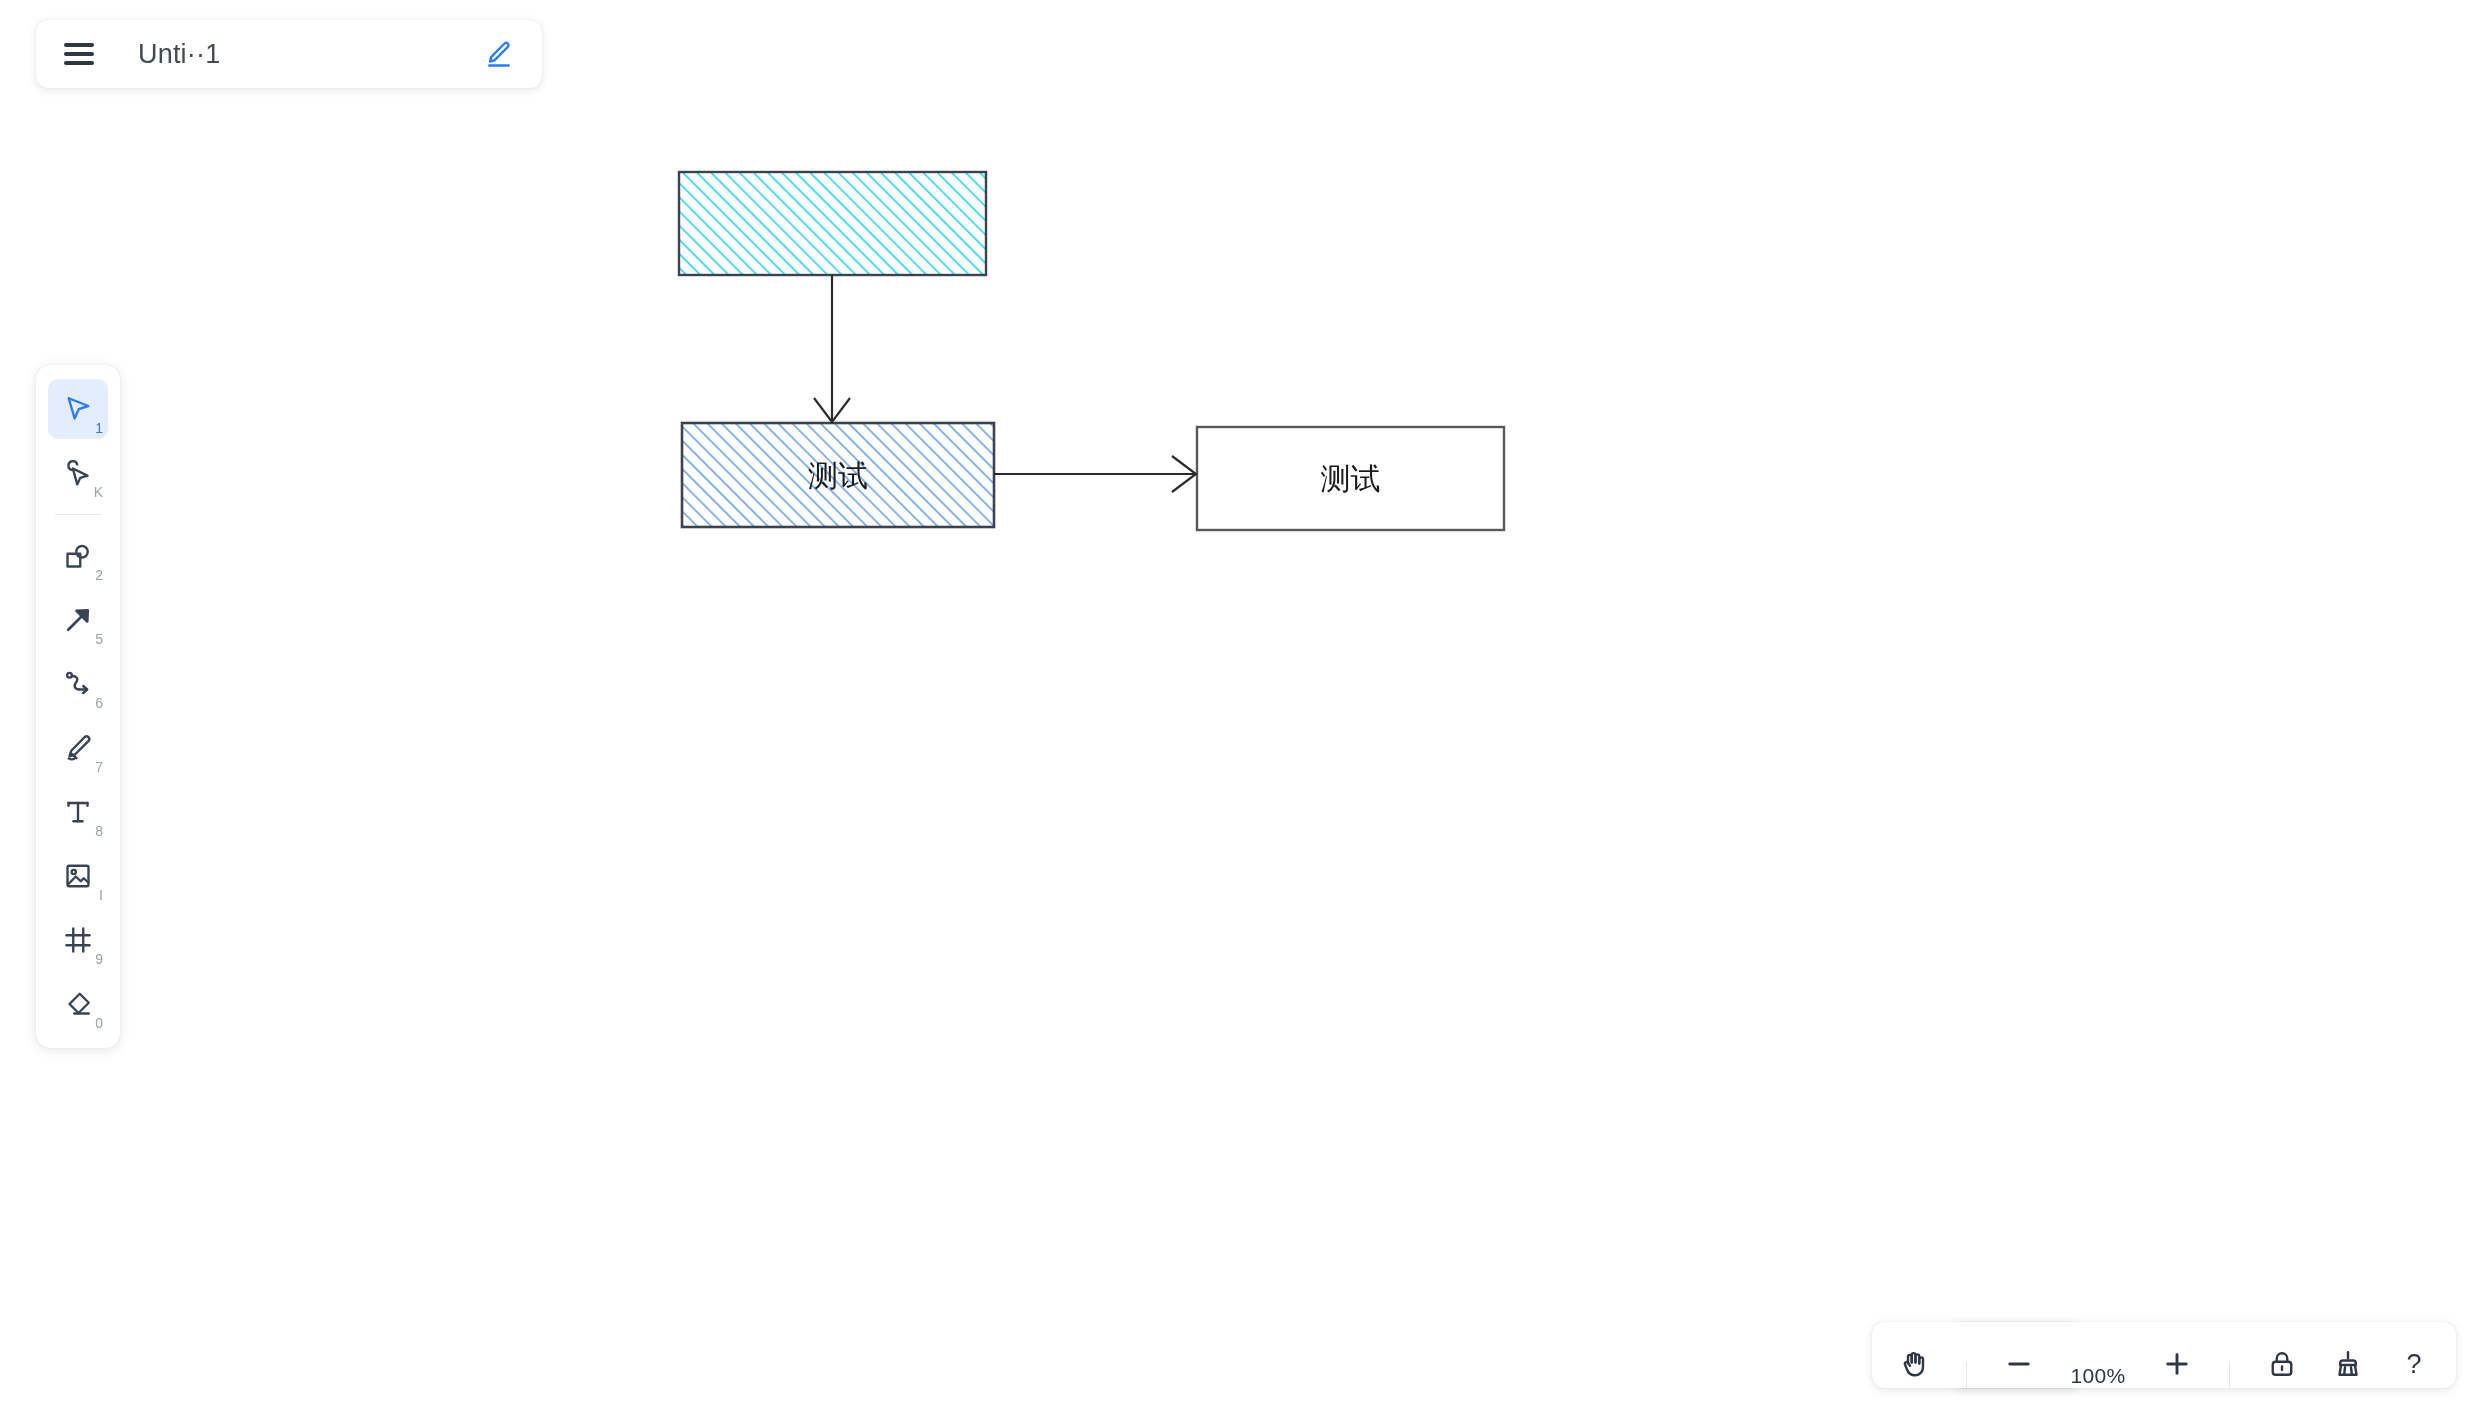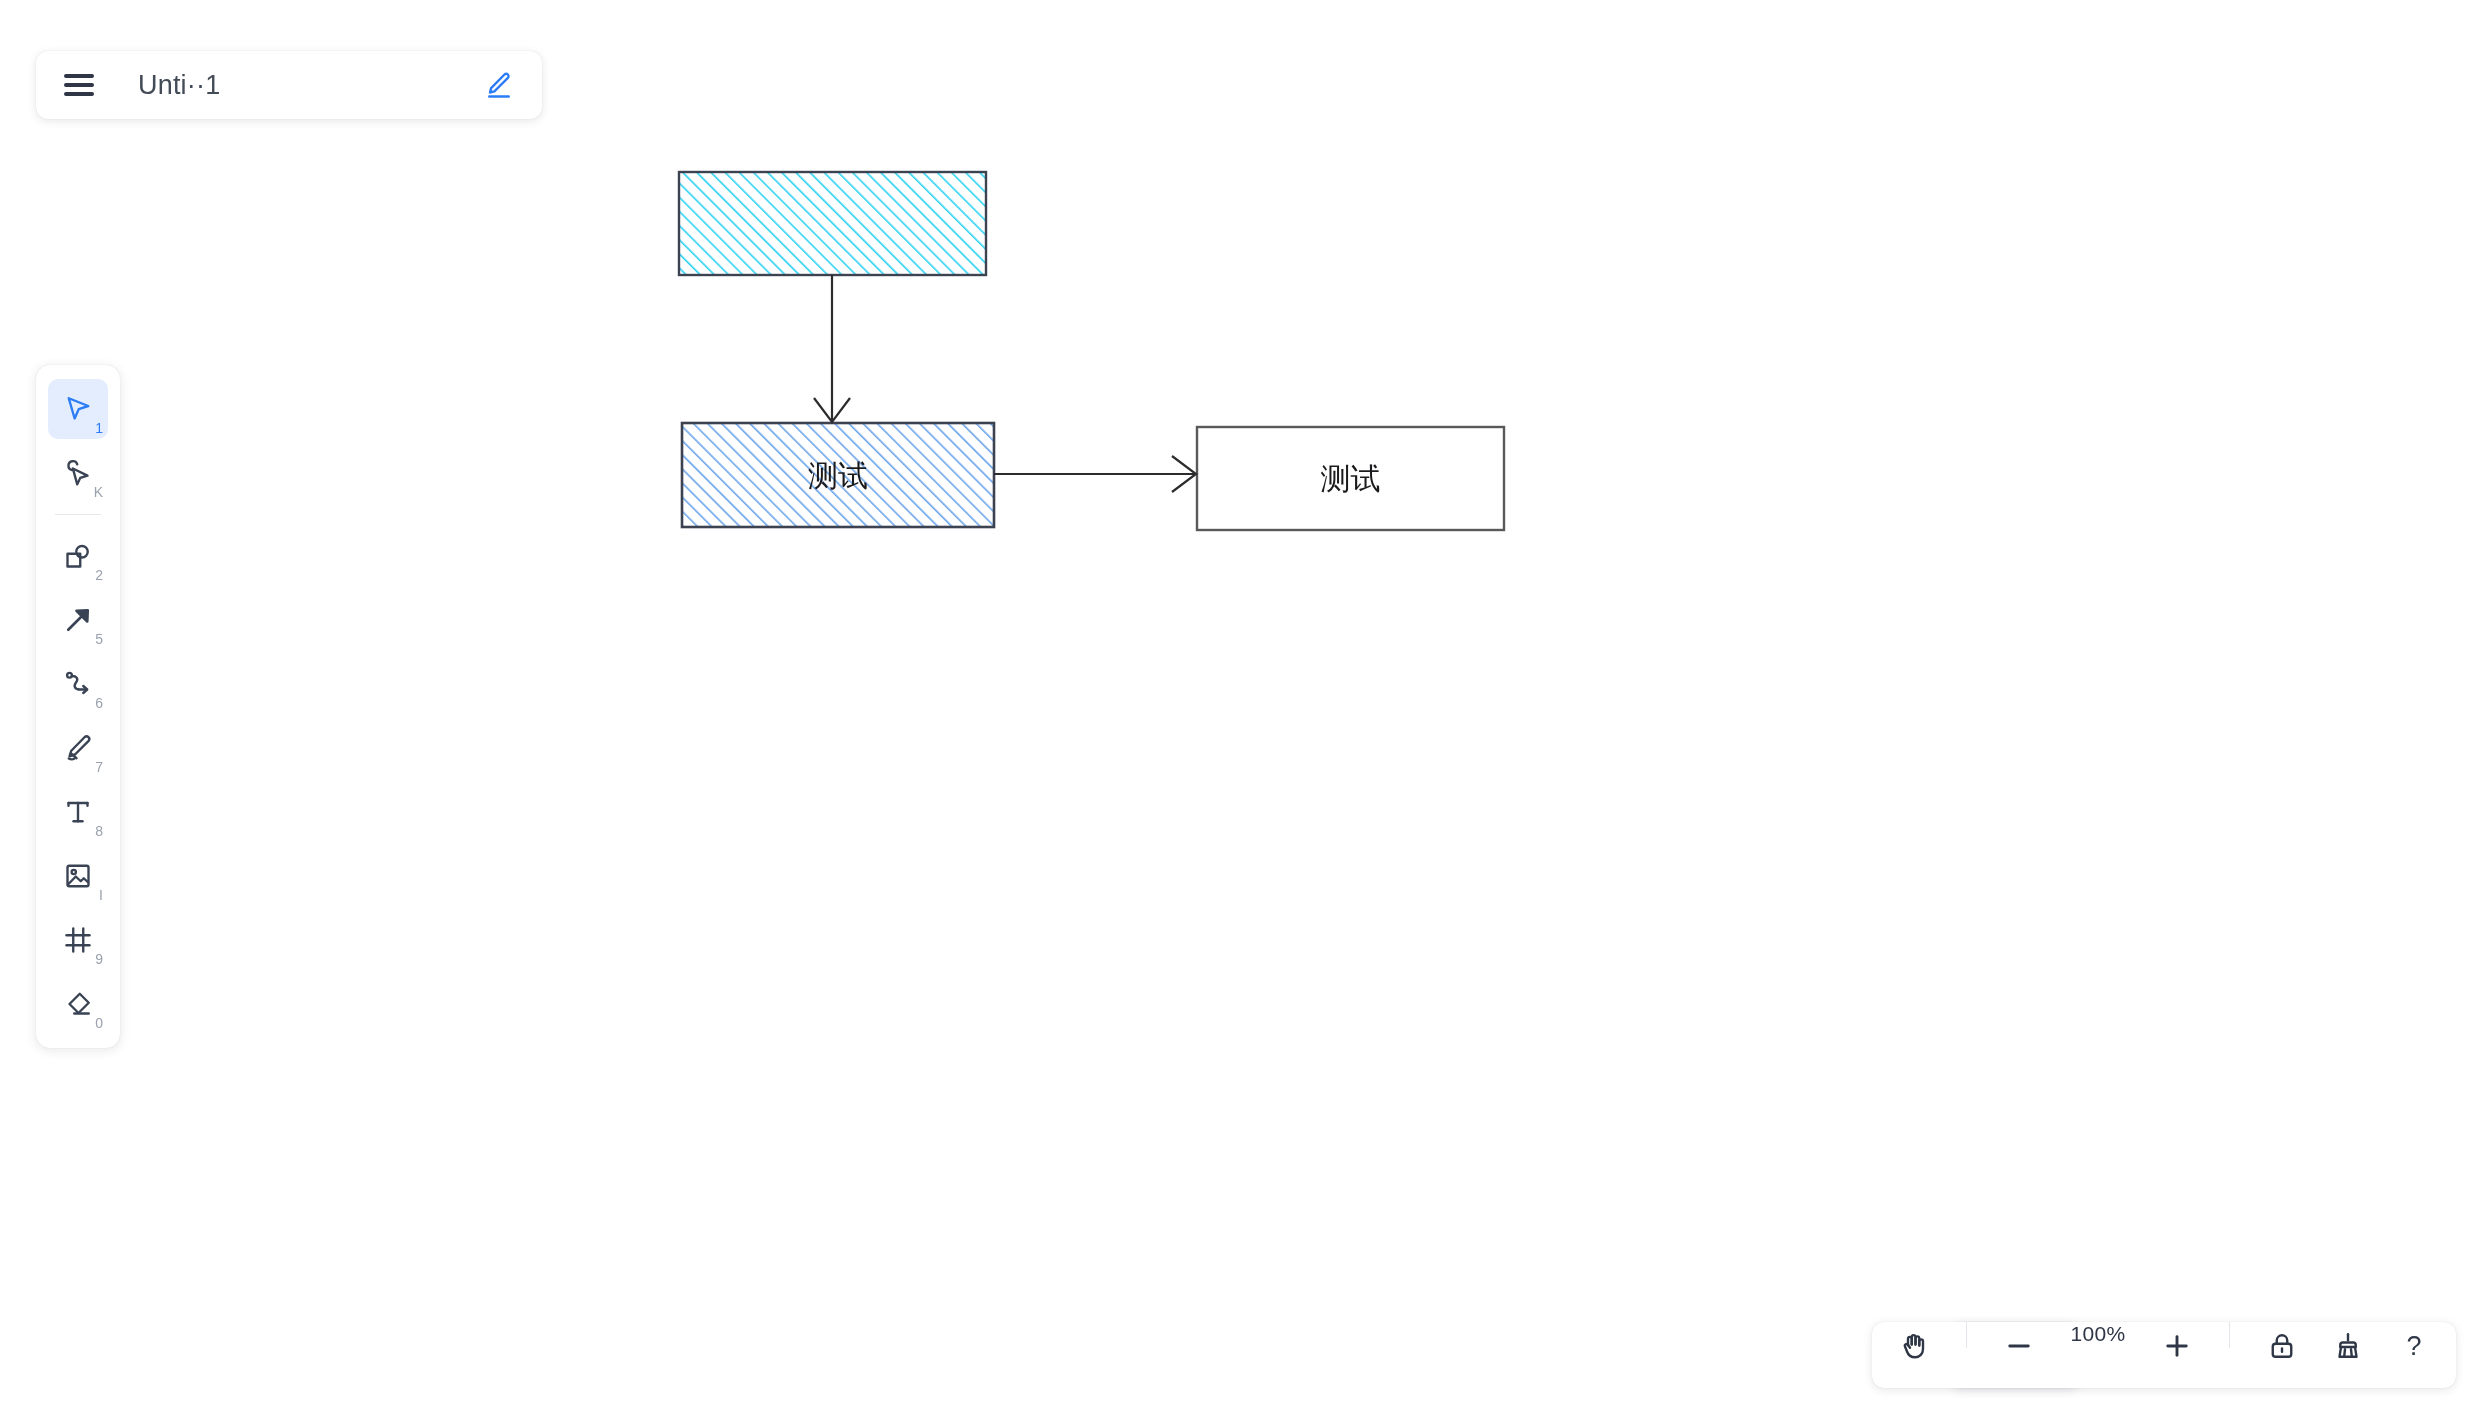--- a/index.html
+++ b/index.html
@@ -24,21 +24,21 @@
     inset: 0;
     background: #ffffff;
     text-decoration: underline;
   }
   #canvas-svg { position: absolute; left: 0; top: 0; }
 
   
   #topbar {
     position: absolute;
     left: 36px;
-    top: 51px;
+    top: 20px;
     width: 506px;
     height: 68px;
     background: #ffffff;
     border-radius: 12px;
     box-shadow: 0 2px 10px rgba(16,24,40,.10), 0 0 1px rgba(16,24,40,.16);
     display: flex;
     align-items: center;
     padding: 0 24px 0 28px;
     gap: 22px;
   }
@@ -120,21 +120,21 @@
     gap: 6px;
   }
   #zoom-bar {
     position: absolute;
     right: 36px;
     bottom: 27px;
     height: 66px;
     background: #ffffff;
     border-radius: 12px;
     box-shadow: 0 2px 10px rgba(16,24,40,.10), 0 0 1px rgba(16,24,40,.16);
-    display: flex; align-items: flex-start;
+    display: flex; align-items: flex-end;
     padding: 0 18px;
     gap: 18px;
   }
   .bbtn {
     width: 48px; height: 48px;
     display: flex; align-items: center; justify-content: center;
     border-radius: 8px;
     cursor: pointer;
     color: #2f3747;
   }

